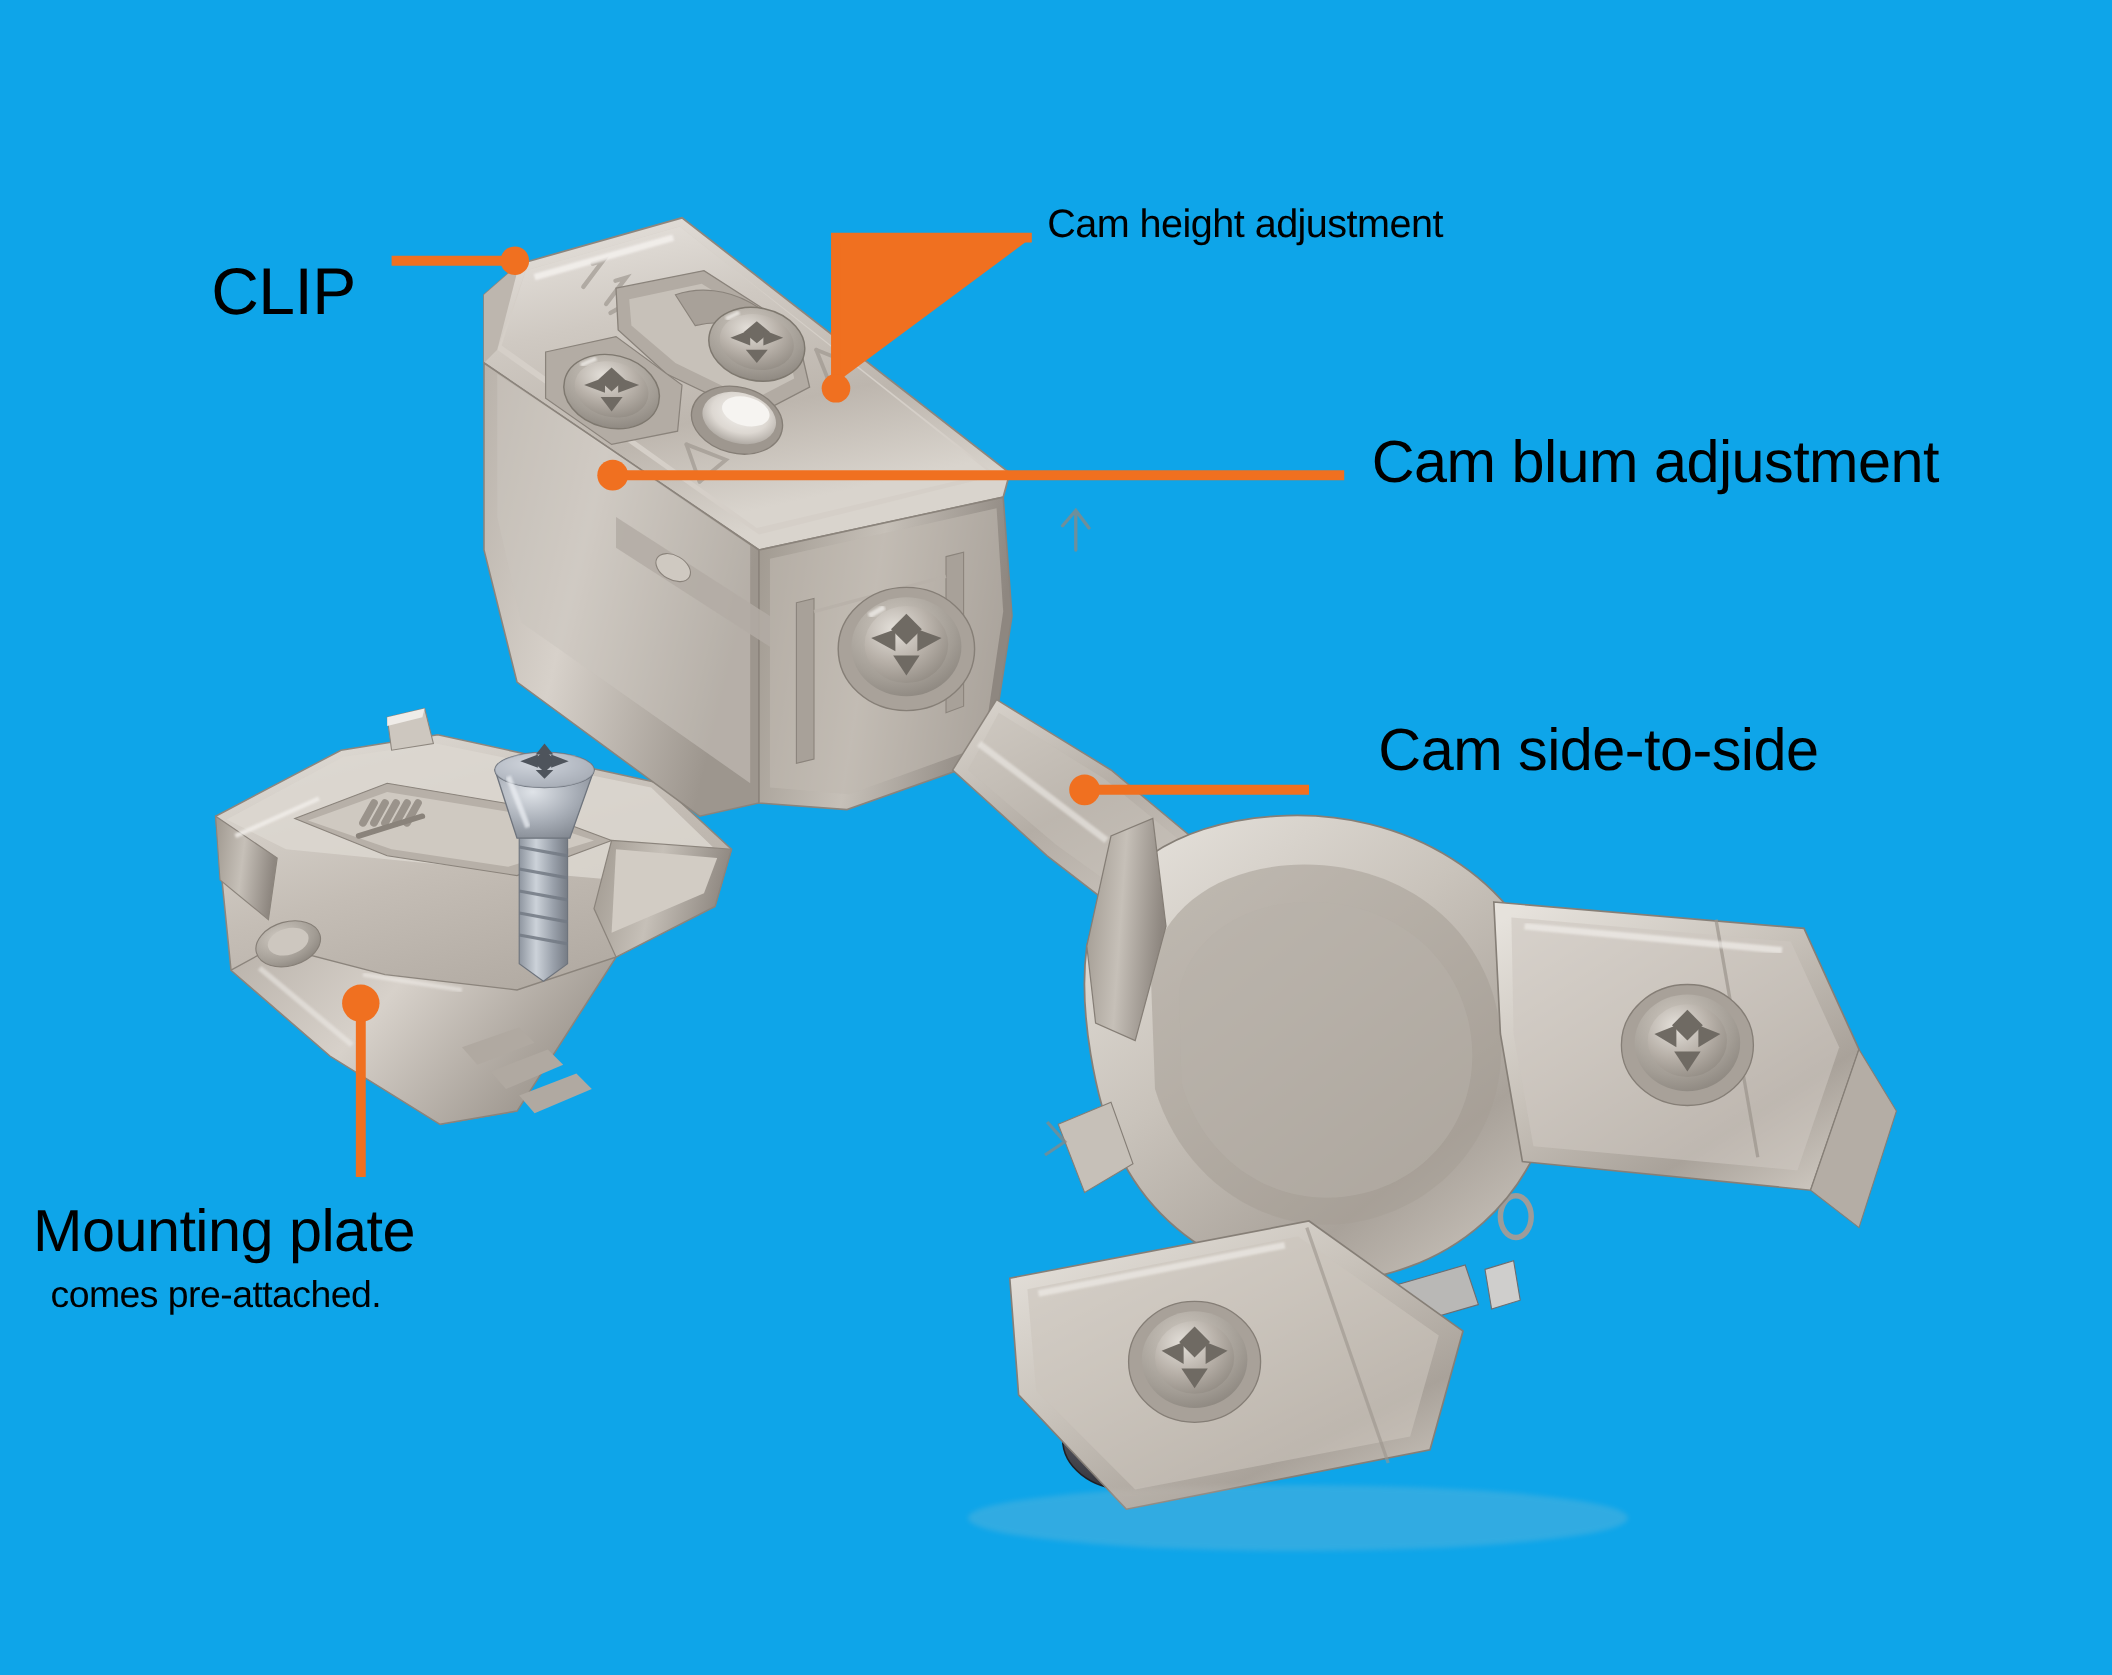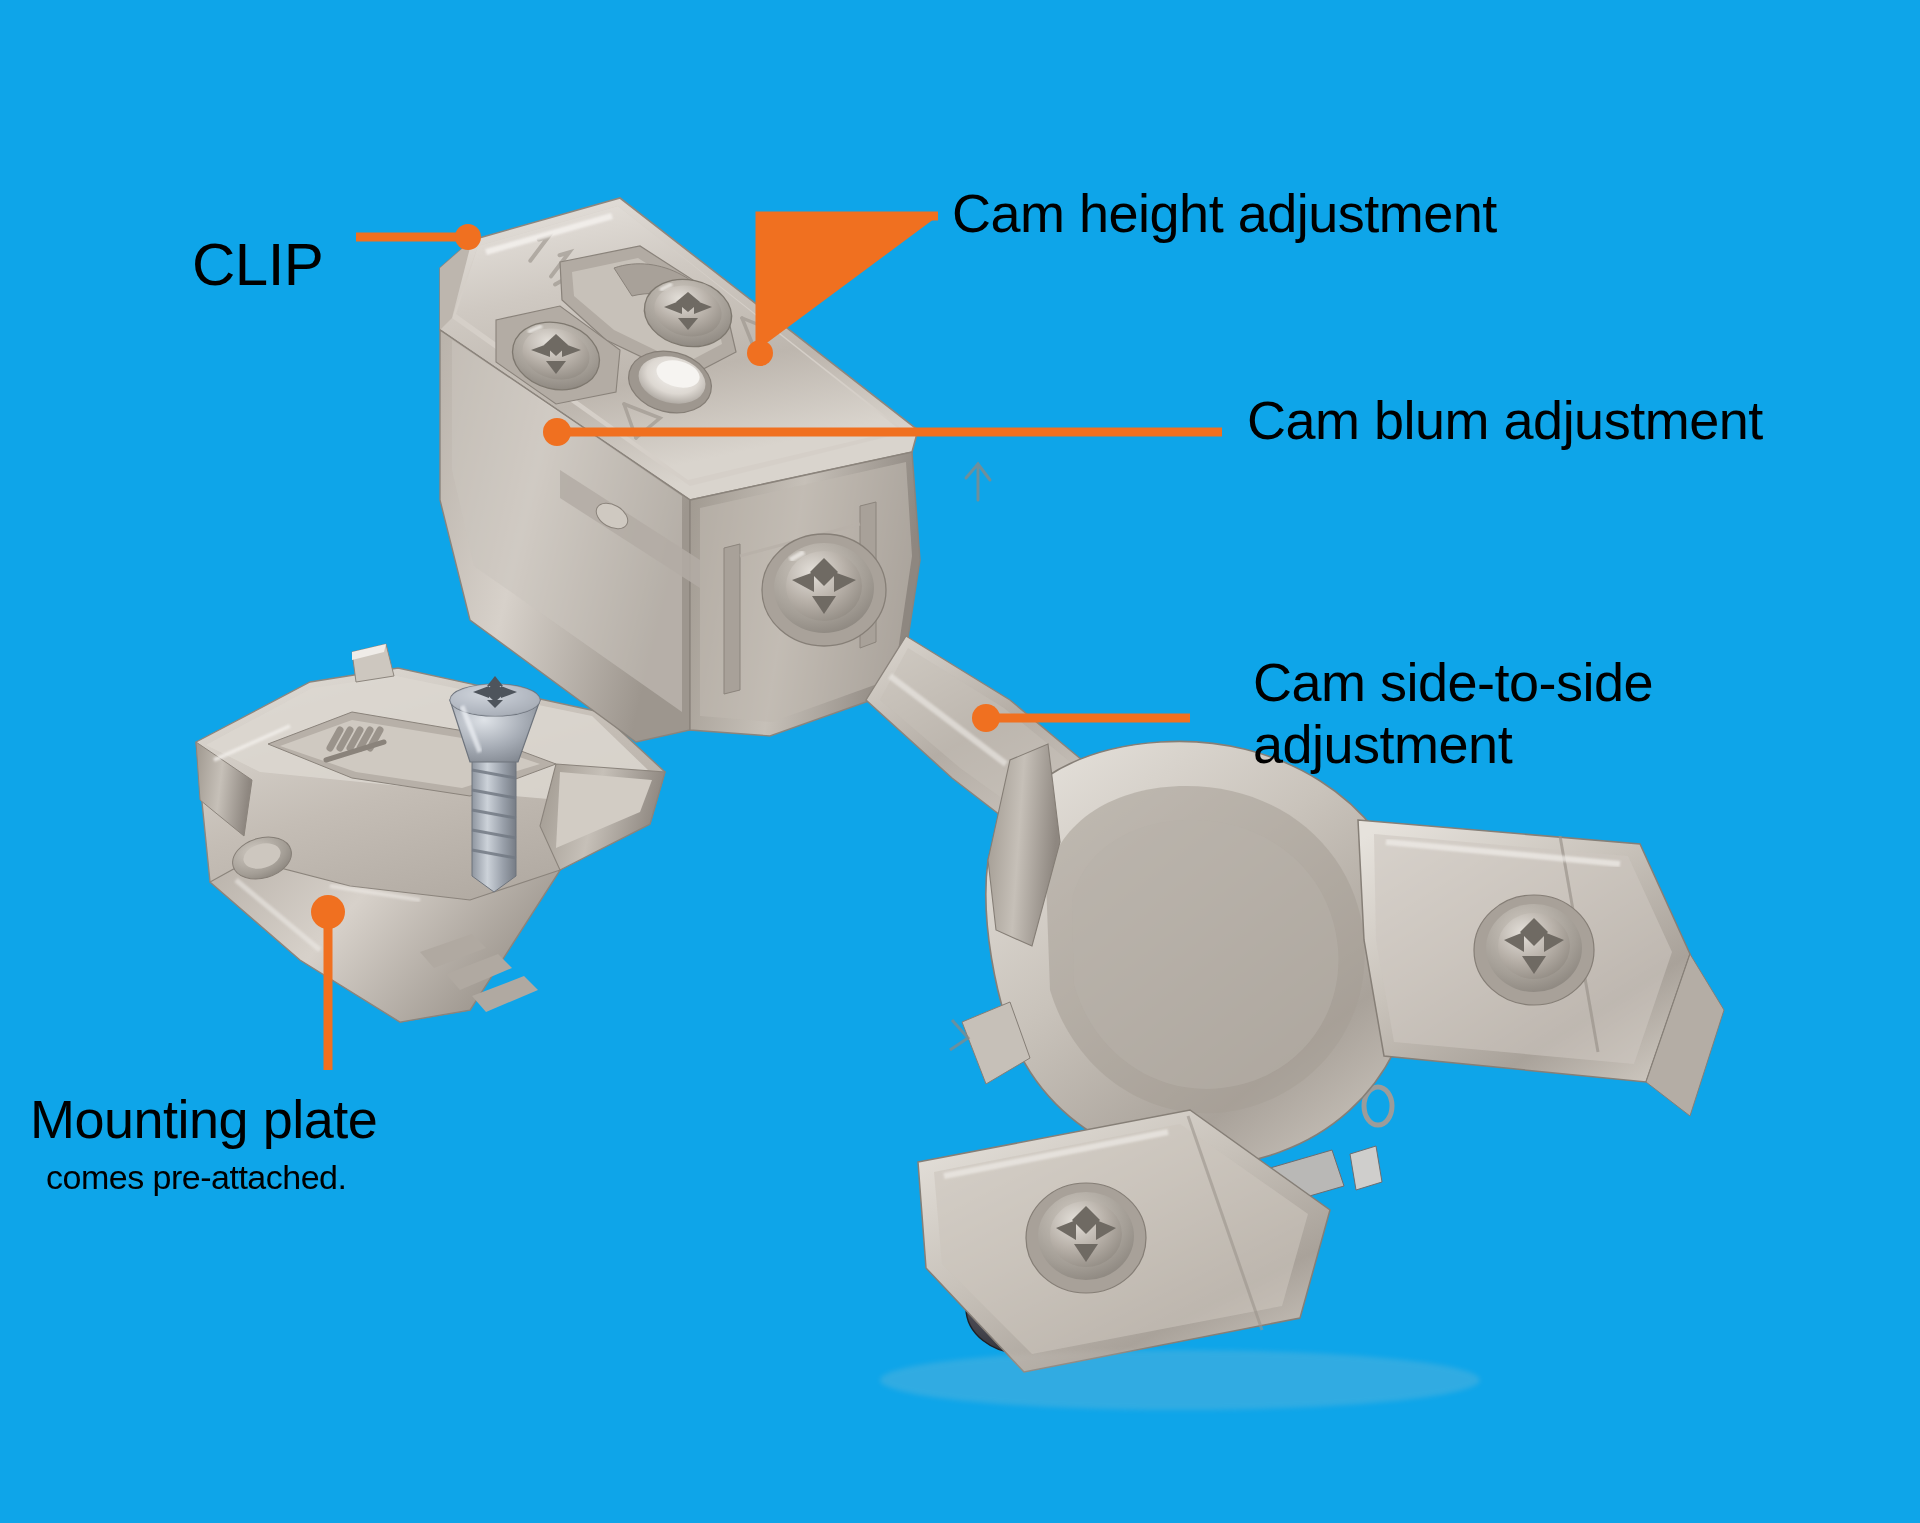--- a/index.html
+++ b/index.html
@@ -2,21 +2,21 @@
 <html><head>
 <meta charset="utf-8">
 <style>
   html,body{margin:0;padding:0;background:#ffffff;}
   body{width:1920px;height:1523px;position:relative;overflow:hidden;
        font-family:"Liberation Sans", sans-serif;color:#111;}
   #stage{position:absolute;left:0;top:0;width:1920px;height:1523px;background:#0ea5e9;}
   .art{position:absolute;left:0;top:0;width:1920px;height:1523px;}
   .label{position:absolute;white-space:nowrap;color:#000;letter-spacing:-0.5px;}
   .lbl-clip{left:192px;top:230px;font-size:60px;}
-  .lbl-height{left:952px;top:182px;font-size:54px;}
+  .lbl-height{left:952px;top:182px;font-size:36px;}
   .lbl-depth{left:1247px;top:389px;font-size:54px;}
   .lbl-side{left:1253px;top:611px;font-size:54px;line-height:1.15;white-space:normal;width:540px;margin-top:40px;}
   .lbl-mount{left:30px;top:1088px;font-size:54px;}
   .lbl-mount-sub{left:46px;top:1158px;font-size:34px;}
 </style>
 </head>
 <body>
 
 <div id="stage">
 
@@ -387,20 +387,19 @@
   </svg>
 
   <div class="label lbl-clip">CLIP</div>
 
   <div class="label lbl-height">Cam height adjustment</div>
 
   <div class="label lbl-depth">Cam blum adjustment</div>
 
   <div class="label lbl-side">
     <div>Cam side-to-side</div>
-    <div>adjustment</div>
   </div>
 
   <div class="label lbl-mount">Mounting plate</div>
 
   <div class="label lbl-mount-sub">comes pre-attached.</div>
 
 </div>
 
 </body></html>

